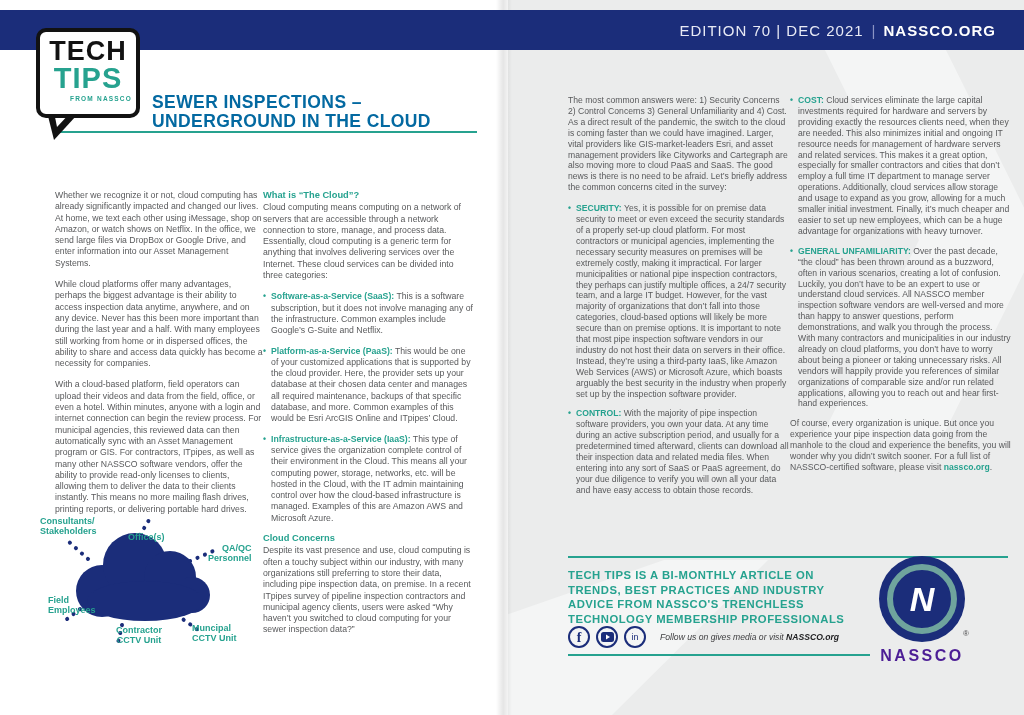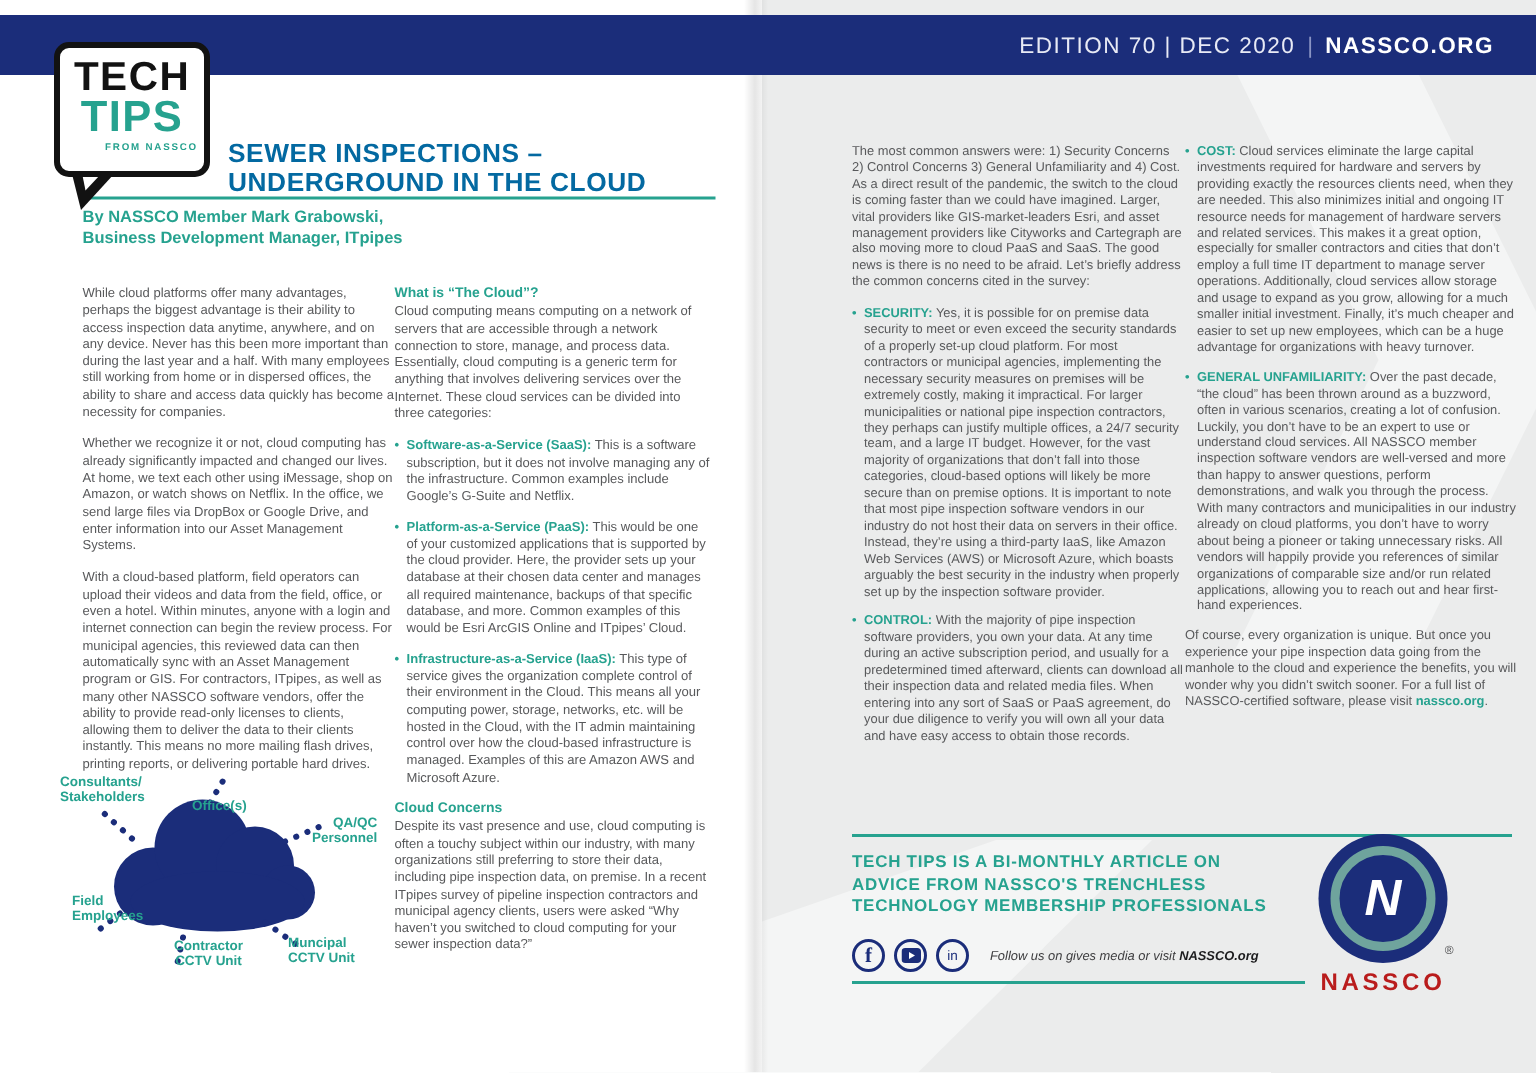--- a/index.html
+++ b/index.html
@@ -76,61 +76,57 @@
   .social-note{margin-left:8px;font-size:8.6px;color:#3d3d3f;font-style:italic;}
   .social-note b{color:#1c1c1e;}
 
   
   .nassco{position:absolute;left:874px;top:556px;width:96px;text-align:center;}
   .n-circle{position:relative;width:86px;height:86px;margin:0 auto;background:#1b2d7a;border-radius:50%;}
   .n-ring{position:absolute;left:8px;top:8px;right:8px;bottom:8px;border:6px solid #6fa49d;border-radius:50%;
           background:#1b2d7a;display:flex;align-items:center;justify-content:center;}
   .n-letter{color:#ffffff;font-size:34px;font-weight:900;font-style:italic;line-height:34px;}
   .n-reg{position:absolute;right:-4px;bottom:4px;font-size:8px;color:#4a4a4c;}
-  .n-word{margin-top:5px;font-size:16px;font-weight:900;color:#b91c1c;letter-spacing:2.5px;}
+  .n-word{margin-top:5px;font-size:16px;font-weight:900;color:#4c1d95;letter-spacing:2.5px;}
 </style>
 </head>
 <body>
 
 <div class="canvas">
 
   <div class="right-page-bg"></div>
   <div class="watermark wm1"></div>
   <div class="watermark wm2"></div>
   <div class="fold-shadow"></div>
 
   <div class="banner">
-    <span class="ed">EDITION 70 | DEC 2020</span>
+    <span class="ed">EDITION 70 | DEC 2021</span>
     <span class="sep">|</span>
     <span class="site">NASSCO.ORG</span>
   </div>
 
   <div class="tt-logo">
     <div class="tt-tail"></div>
     <div class="tt-tail-in"></div>
     <div class="tt-bubble">
       <div class="tt-tech">TECH</div>
       <div class="tt-tips">TIPS</div>
       <div class="tt-from">FROM NASSCO</div>
     </div>
   </div>
 
   <div class="title">
     <div>SEWER INSPECTIONS –</div>
     <div>UNDERGROUND IN THE CLOUD</div>
   </div>
   <div class="byline-rule"></div>
-  <div class="byline">
-    <div>By NASSCO Member Mark Grabowski,</div>
-    <div>Business Development Manager, ITpipes</div>
-  </div>
 
   <div class="col col-l1">
+    <p>Whether we recognize it or not, cloud computing has already significantly impacted and changed our lives. At home, we text each other using iMessage, shop on Amazon, or watch shows on Netflix. In the office, we send large files via DropBox or Google Drive, and enter information into our Asset Management Systems.</p>
     <p>While cloud platforms offer many advantages, perhaps the biggest advantage is their ability to access inspection data anytime, anywhere, and on any device. Never has this been more important than during the last year and a half. With many employees still working from home or in dispersed offices, the ability to share and access data quickly has become a necessity for companies.</p>
-    <p>Whether we recognize it or not, cloud computing has already significantly impacted and changed our lives. At home, we text each other using iMessage, shop on Amazon, or watch shows on Netflix. In the office, we send large files via DropBox or Google Drive, and enter information into our Asset Management Systems.</p>
     <p>With a cloud-based platform, field operators can upload their videos and data from the field, office, or even a hotel. Within minutes, anyone with a login and internet connection can begin the review process. For municipal agencies, this reviewed data can then automatically sync with an Asset Management program or GIS. For contractors, ITpipes, as well as many other NASSCO software vendors, offer the ability to provide read-only licenses to clients, allowing them to deliver the data to their clients instantly. This means no more mailing flash drives, printing reports, or delivering portable hard drives.</p>
   </div>
 
   <div class="col col-l2">
     <h3 class="sec-head">What is “The Cloud”?</h3>
     <p>Cloud computing means computing on a network of servers that are accessible through a network connection to store, manage, and process data. Essentially, cloud computing is a generic term for anything that involves delivering services over the Internet. These cloud services can be divided into three categories:</p>
     <ul class="blist">
       <li>
         <span class="dot">•</span>
         <span><span class="lead">Software-as-a-Service (SaaS):</span><span> This is a software subscription, but it does not involve managing any of the infrastructure. Common examples include Google’s G-Suite and Netflix.</span></span>
@@ -205,20 +201,21 @@
       </li>
     </ul>
     <p>
       <span>Of course, every organization is unique. But once you experience your pipe inspection data going from the manhole to the cloud and experience the benefits, you will wonder why you didn’t switch sooner. For a full list of NASSCO-certified software, please visit </span><a class="inline-link">nassco.org</a><span>.</span>
     </p>
   </div>
 
   <div class="rule-top"></div>
   <div class="tagline">
     <div>TECH TIPS IS A BI-MONTHLY ARTICLE ON</div>
+    <div>TRENDS, BEST PRACTICES AND INDUSTRY</div>
     <div>ADVICE FROM NASSCO'S TRENCHLESS</div>
     <div>TECHNOLOGY MEMBERSHIP PROFESSIONALS</div>
   </div>
   <div class="social-row">
     <div class="s-icon">
       <span class="fb">f</span>
     </div>
     <div class="s-icon">
       <svg width="13" height="10" viewBox="0 0 13 10">
         <rect x="0" y="0" width="13" height="10" rx="2.5" fill="#1b2d7a"></rect>

